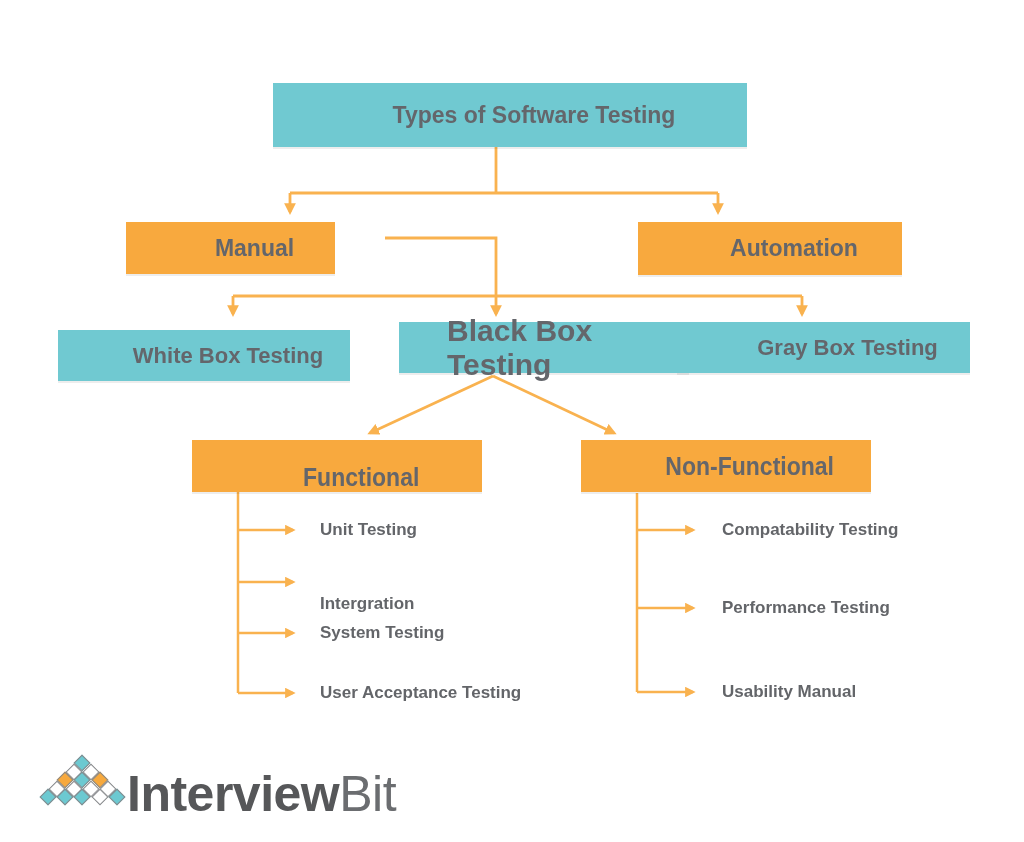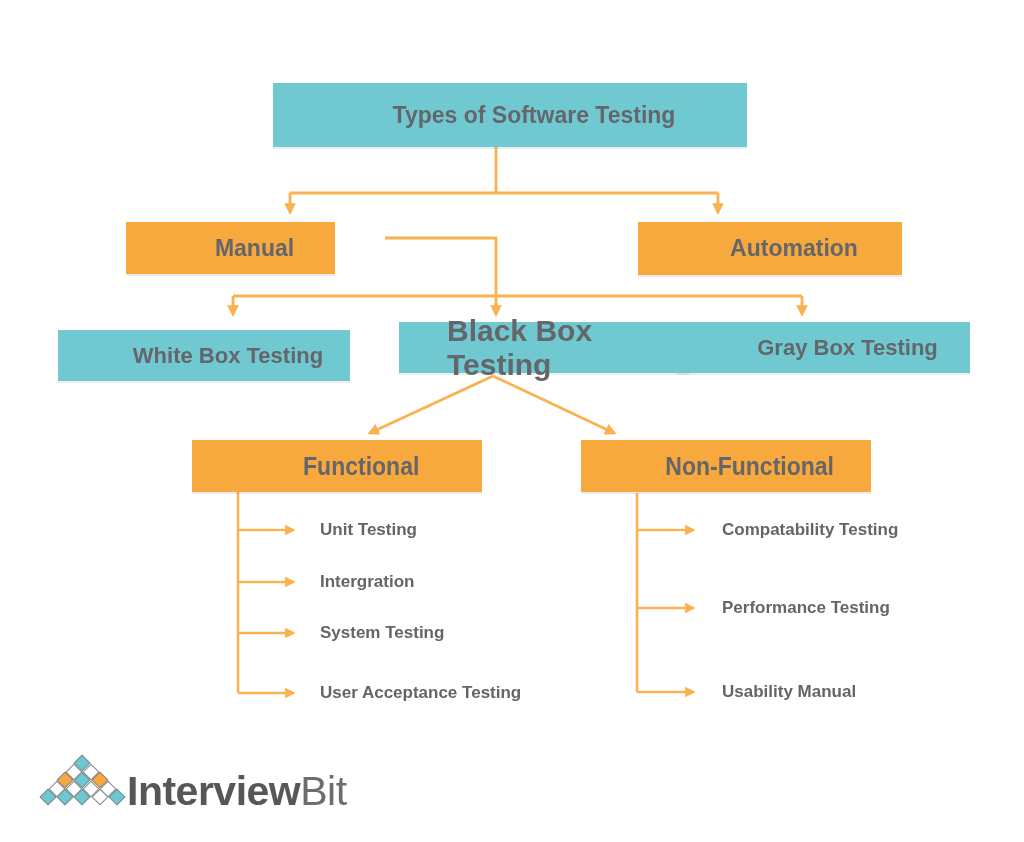--- a/index.html
+++ b/index.html
@@ -17,35 +17,35 @@
   .teal{background:#70C9D1;}
   .orange{background:#F8A93E;}
   .shadowed{box-shadow:0 2px 0 rgba(0,0,0,0.07);}
 
   .title-box{left:273px;top:83px;width:474px;height:64px;font-size:23px;}
   .manual-box{left:126px;top:222px;width:209px;height:52px;font-size:23px;}
   .automation-box{left:638px;top:222px;width:264px;height:53px;font-size:23px;}
   .whitebox-box{left:58px;top:322px;width:292px;height:51px;font-size:22px;margin-top:8px;}
   .blackbox-box{left:368px;top:322px;width:290px;height:51px;font-size:30px;margin-left:31px;}
   .graybox-box{left:677px;top:322px;width:293px;height:51px;font-size:22px;}
-  .functional-box{left:192px;top:440px;width:290px;height:52px;font-size:25px;}
+  .functional-box{left:192px;top:440px;width:290px;height:52px;font-size:25px;align-items:flex-end;}
   .nonfunctional-box{left:565px;top:440px;width:290px;height:52px;font-size:25px;margin-left:16px;}
   .condensed{transform:scaleX(0.92);}
 
   .leaf-label{
     position:absolute;transform:translateY(-50%);
     font-weight:700;font-size:17px;color:#636569;white-space:nowrap;
   }
   .f-item{left:320px;}
   .nf-item{left:722px;}
 
   
   .logo-text{
     position:absolute;left:127px;top:765px;height:52px;
-    display:flex;align-items:center;font-size:41px;letter-spacing:-0.5px;
+    display:flex;font-size:50px;letter-spacing:-0.5px;
   }
   .logo-primary{font-weight:700;color:#565759;}
   .logo-secondary{font-weight:400;color:#6B6D70;}
   .diamond{
     position:absolute;width:10px;height:10px;border:1.2px solid #85878A;
     transform:rotate(45deg);box-sizing:content-box;
   }
 </style>
 </head>
 <body>
@@ -110,21 +110,21 @@
   </div>
 
   <div class="node orange shadowed functional-box">
     <span class="condensed">Functional</span>
   </div>
   <div class="node orange shadowed nonfunctional-box">
     <span class="condensed">Non-Functional</span>
   </div>
 
   <div class="leaf-label f-item" style="top:530px">Unit Testing</div>
-  <div class="leaf-label f-item" style="top:582px">Intergration</div>
+  <div class="leaf-label f-item" style="top:604px">Intergration</div>
   <div class="leaf-label f-item" style="top:633px">System Testing</div>
   <div class="leaf-label f-item" style="top:693px">User Acceptance Testing</div>
 
   <div class="leaf-label nf-item" style="top:530px">Compatability Testing</div>
   <div class="leaf-label nf-item" style="top:608px">Performance Testing</div>
   <div class="leaf-label nf-item" style="top:692px">Usability Manual</div>
 
   <div id="logo-pyramid">
       <div class="diamond" style="left: 76.4px; top: 756.9px; background: rgb(108, 201, 209);"></div>
       <div class="diamond" style="left: 67.8px; top: 765.5px; background: rgb(255, 255, 255);"></div>

